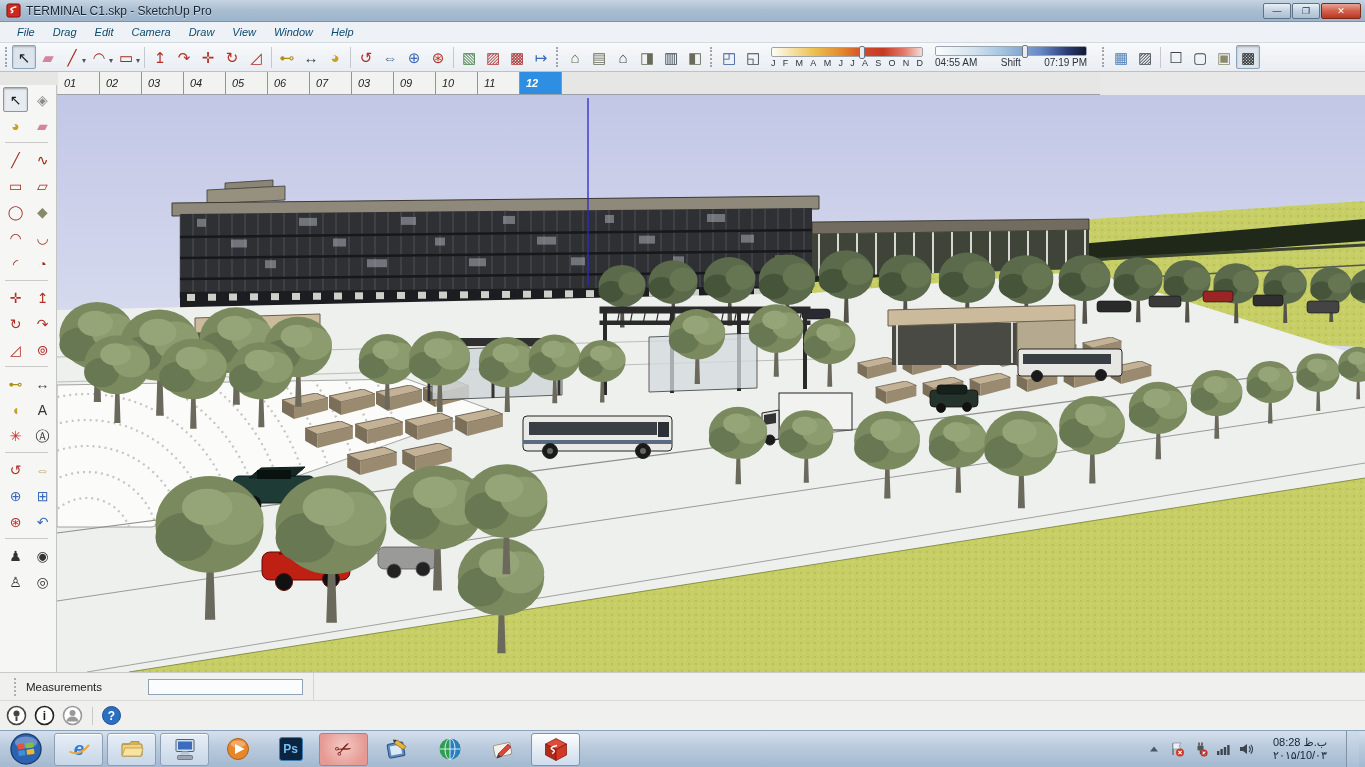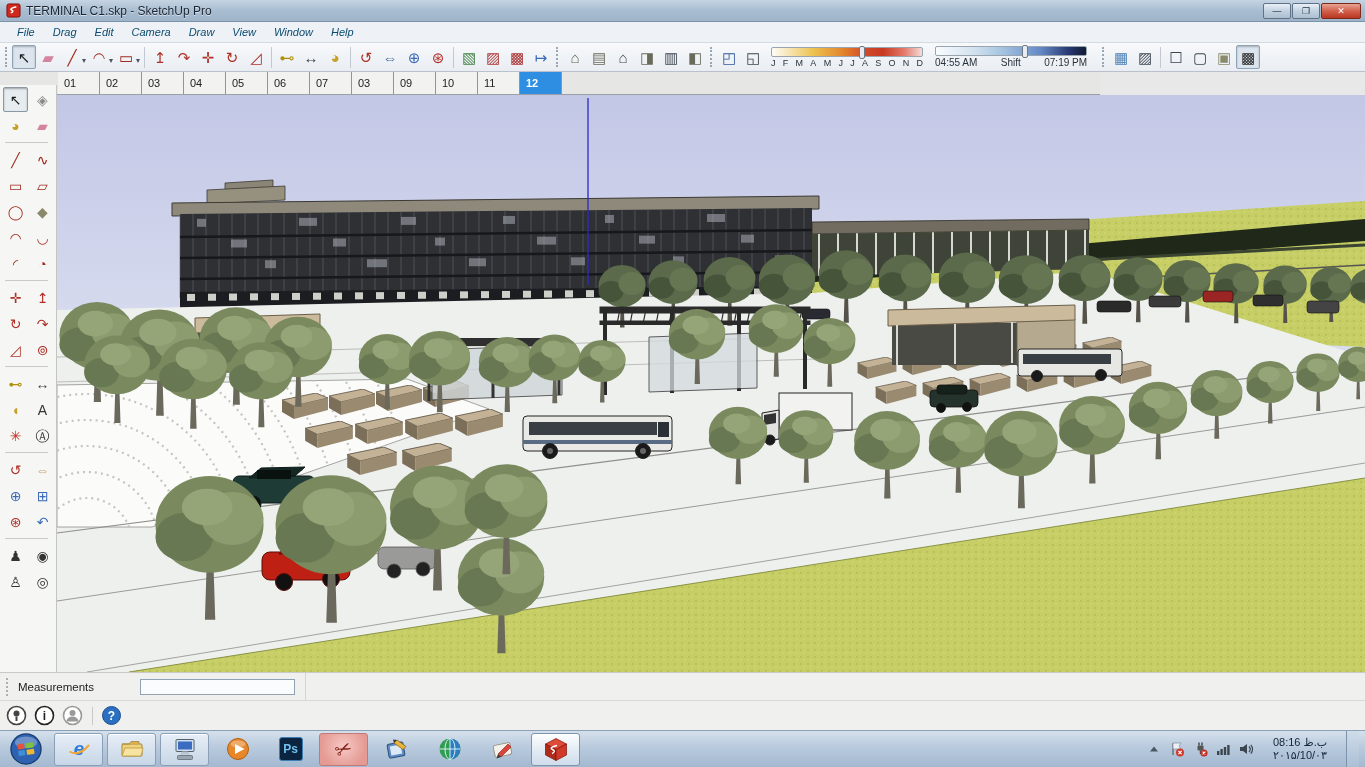--- a/index.html
+++ b/index.html
@@ -37,21 +37,21 @@
   .tb-slider .track{position:relative;height:10px;border:1px solid #9aa4ae;border-radius:2px;}
   .tb-slider .thumb{position:absolute;top:-2px;width:6px;height:13px;background:#e8ecf0;
     border:1px solid #6d7a86;border-radius:2px;}
   .tb-slider .labels{display:flex;justify-content:space-between;font-size:9px;color:#2a333c;margin-top:1px;}
   .tb-slider .labels.t{font-size:10px;}
   #date-track{background:linear-gradient(90deg,#fdfdf8 0%,#ecc14e 28%,#e2822c 48%,#d2492a 62%,#c63a22 74%,#e4796a 88%,#f2ddd8 100%);}
   #time-track{background:linear-gradient(90deg,#fafcfe 0%,#d3e2ef 25%,#a2c3e0 45%,#6488c4 70%,#2a3a74 88%,#111a34 100%);}
 
   
   #tabsbar{position:absolute;left:0;top:72px;width:1100px;height:23px;background:#e6e6e4;
-    border-bottom:1px solid #9aa0a6;display:flex;align-items:stretch;padding-left:58px;}
+    border-bottom:1px solid #9aa0a6;display:flex;align-items:stretch;padding-left:58px;font-style:italic;}
   .scene-tab{width:42px;display:flex;align-items:center;font-size:11px;color:#222;
     background:#f2f2f0;border-right:1px solid #8f959b;padding-left:6px;}
   .scene-tab.active{background:#2e8fe2;color:#fff;font-weight:bold;}
 
   
   #palette{position:absolute;left:0;top:85px;width:57px;height:587px;background:#f6f6f5;
     border-right:1px solid #c4c4c2;padding:2px 0 0 3px;}
   .prow{display:flex;gap:2px;margin-bottom:1px;}
   .ptool{width:25px;height:25px;display:flex;align-items:center;justify-content:center;
     font-size:14px;line-height:1;border:1px solid transparent;border-radius:2px;}
@@ -59,21 +59,21 @@
   .psep{height:1px;background:#c9c9c7;margin:4px 8px 4px 2px;}
 
   
   #viewport{position:absolute;left:57px;top:95px;width:1308px;height:577px;background:#cdd1e8;
     border-right:1px solid #9aa0a6;}
   #viewport svg{display:block;}
 
   
   #measure{position:absolute;left:0;top:672px;width:1365px;height:28px;background:#f0f0ef;
     border-top:1px solid #c9c9c7;display:flex;align-items:center;}
-  #measure .frame{display:flex;align-items:center;height:28px;border-right:1px solid #d4d4d2;padding:0 10px 0 6px;}
+  #measure .frame{display:flex;align-items:center;height:28px;border-right:1px solid #d4d4d2;padding:0 10px 0 6px;margin-left:8px;}
   #measure .mgrip{width:4px;height:18px;border-left:2px dotted #a8b0b8;margin-right:8px;}
   #measure label{font-size:11.5px;color:#222;margin-right:46px;}
   #measure input{width:155px;height:16px;border:1px solid #8fa3b5;background:#fbfcfd;font-size:11px;padding:0 3px;}
 
   
   #statusbar{position:absolute;left:0;top:700px;width:1365px;height:30px;background:#f0f0ef;
     border-top:1px solid #d8d8d6;display:flex;align-items:center;padding-left:6px;}
   .sico{width:21px;height:21px;margin-right:7px;flex:0 0 auto;}
   .ssep{width:1px;height:18px;background:#c8c8c6;margin:0 8px 0 2px;}
   #statusbar .hint{font-size:12.5px;color:#1e1e1e;margin-left:24px;}
@@ -850,21 +850,21 @@
               <rect x="5.4" y="8" width="2.4" height="6" fill="#3c4650"></rect>
               <rect x="8.8" y="6" width="2.4" height="8" fill="#3c4650"></rect>
               <rect x="12.2" y="4" width="2.4" height="10" fill="#3c4650"></rect>
             </svg></span>
           <span class="trico"><svg viewBox="0 0 16 16">
               <polygon points="2,6 5,6 9,3 9,13 5,10 2,10" fill="#3c4650"></polygon>
               <path d="M11,5.5 a4,4 0 0 1 0,5.5 M12.8,3.8 a6.5,6.5 0 0 1 0,8.8" stroke="#3c4650" stroke-width="1.2" fill="none"></path>
             </svg></span>
         </span>
       <div id="clock">
-        <div><span>08:16</span>
+        <div><span>08:28</span>
              <span>ب.ظ</span></div>
         <div>۲۰۱۵/10/۰۳</div>
       </div>
       <div id="showdesk"></div>
     </div>
   </div>
 
 </div>
 
 </body></html>

